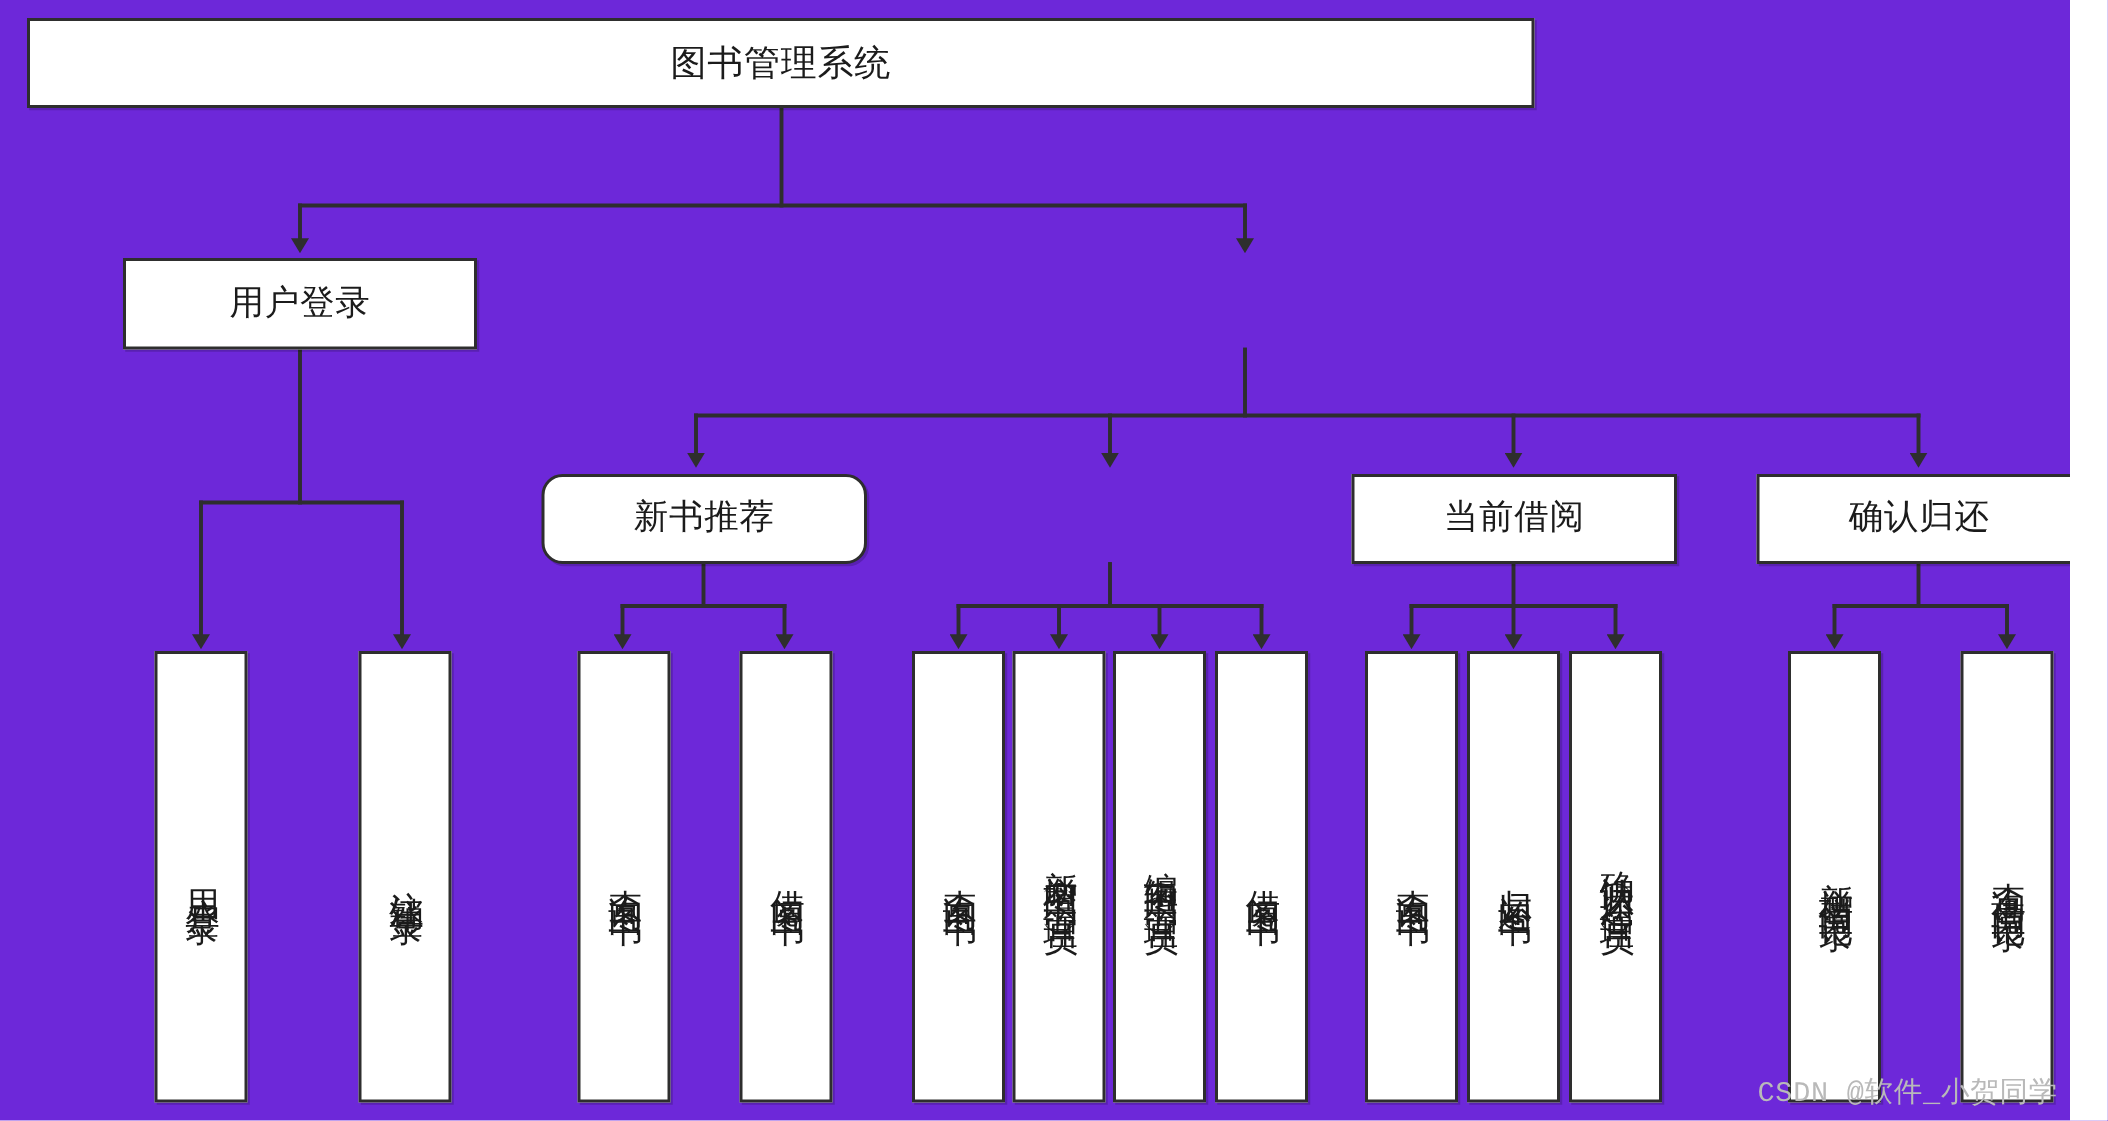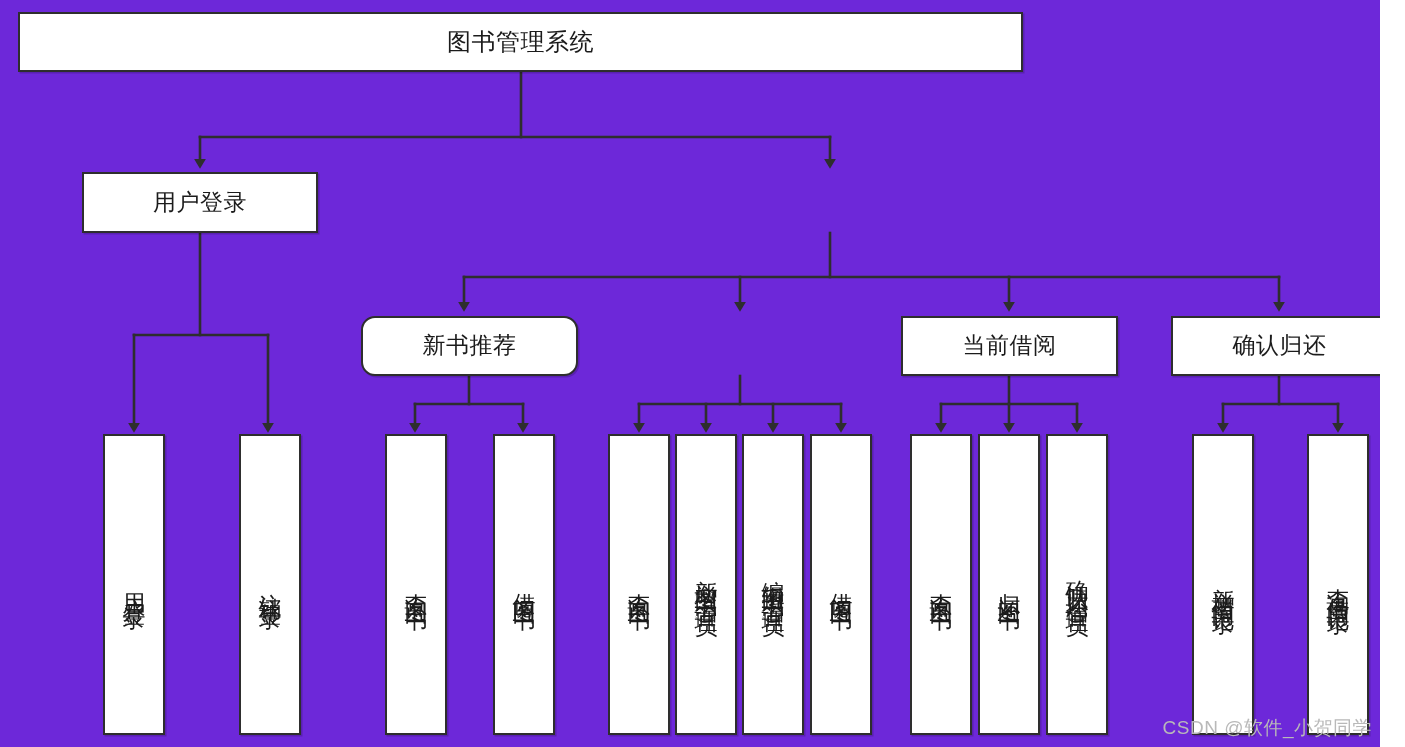--- a/index.html
+++ b/index.html
@@ -69,21 +69,21 @@
   }
   #watermark {
     position: absolute;
     right: 8px;
     bottom: 6px;
     font-size: 19px;
     color: #b9b9b9;
     letter-spacing: 0.5px;
     z-index: 5;
     white-space: nowrap;
-    font-family: Liberation Sans, sans-serif;
+    font-family: Liberation Mono, monospace;
   }
 </style>
 </head>
 <body>
 
 <div id="diagram-root">
 
   <svg id="edge-layer" viewBox="0 0 1405 747" xmlns="http://www.w3.org/2000/svg">
     <defs>
       <marker id="arrowhead" markerWidth="10" markerHeight="12" refX="1.2" refY="6" orient="auto" markerUnits="userSpaceOnUse">

